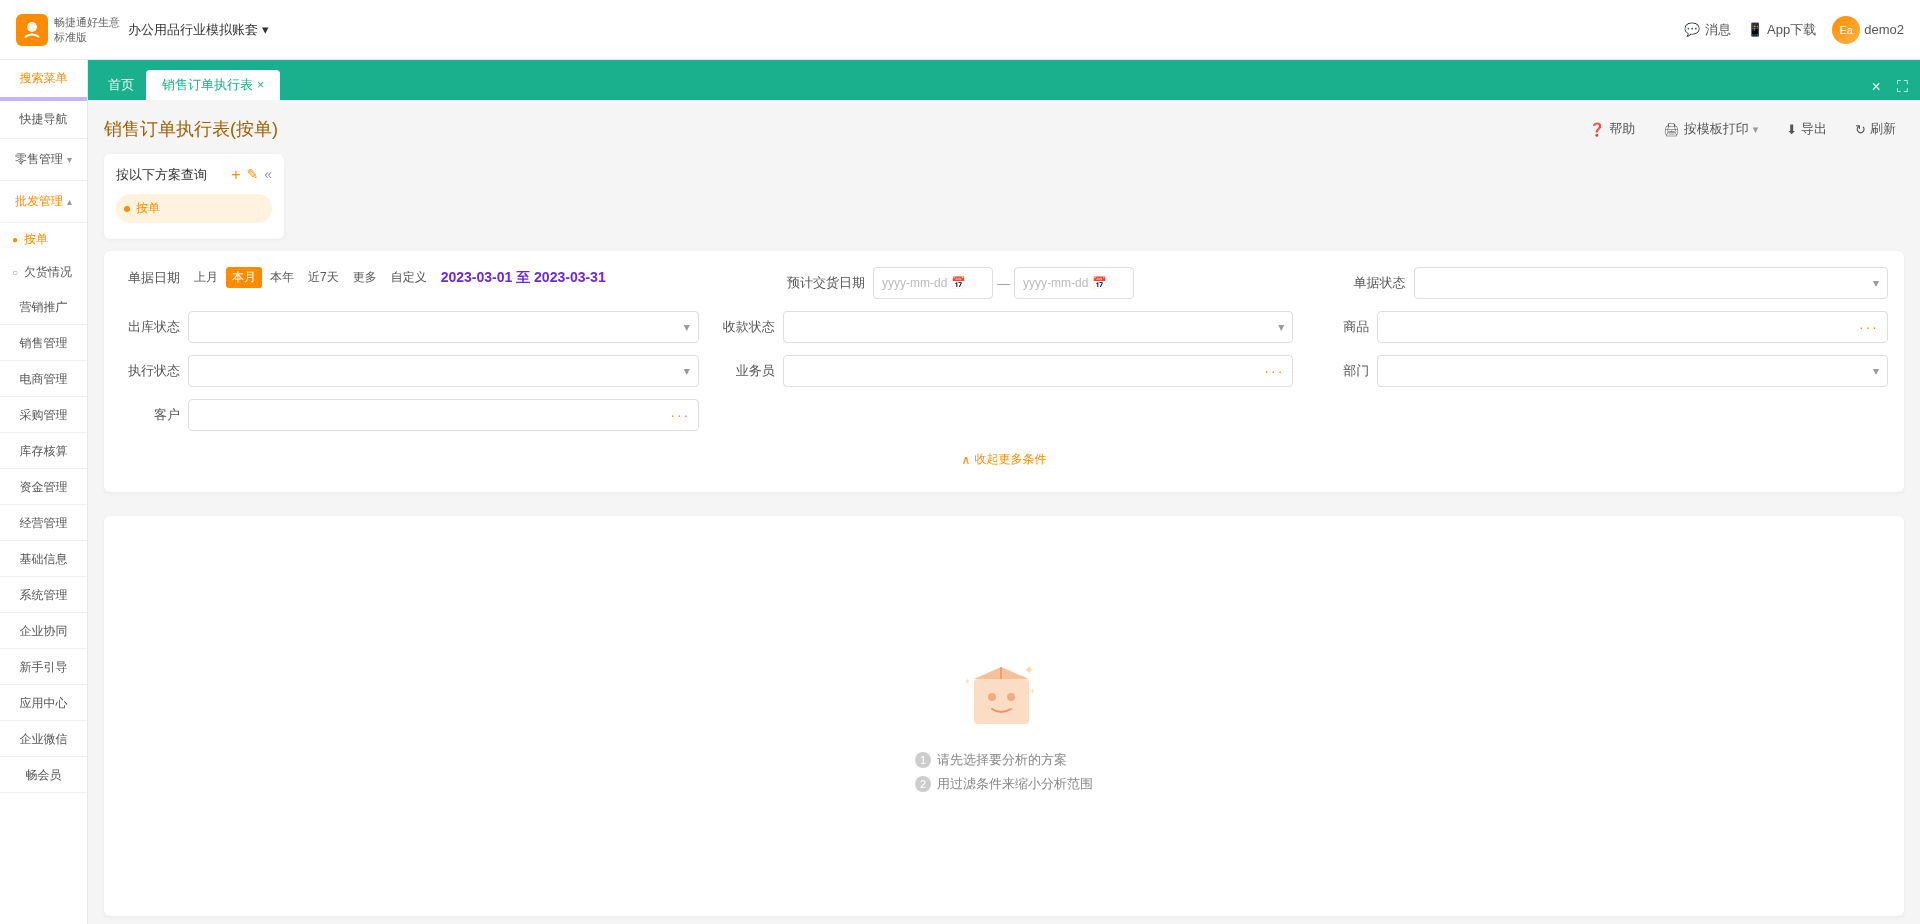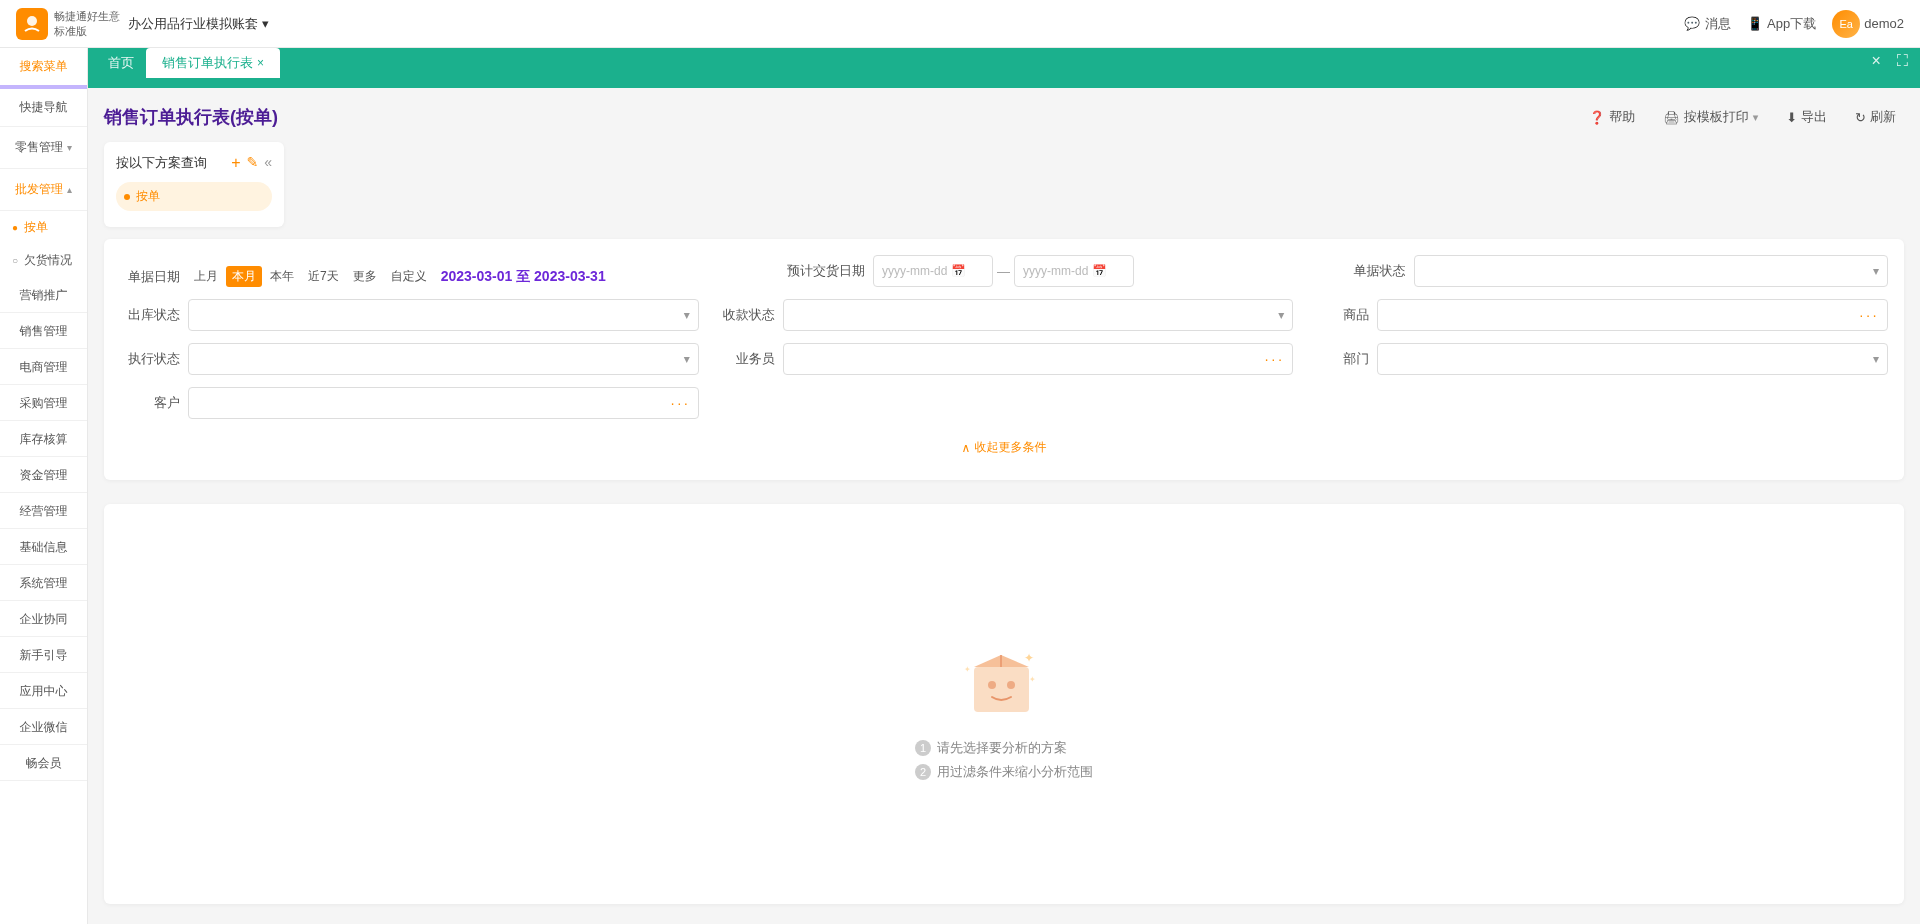--- a/index.html
+++ b/index.html
@@ -1,20 +1,20 @@
 <!DOCTYPE html>
 <html><head>
   <meta charset="utf-8">
   <style>
     * { box-sizing: border-box; margin: 0; padding: 0; font-family: 'Microsoft YaHei', Arial, sans-serif; }
     body { background: #f5f5f5; display: flex; flex-direction: column; height: 924px; overflow: hidden; }
 
     
     .top-header {
-      height: 48px;
+      height: 60px;
       background: #fff;
       display: flex;
       align-items: center;
       justify-content: space-between;
       padding: 0 16px;
       border-bottom: 1px solid #e8e8e8;
       z-index: 100;
     }
     .top-header-left {
       display: flex;
@@ -148,21 +148,21 @@
       display: flex;
       flex-direction: column;
       overflow: hidden;
     }
 
     
     .tab-bar {
       height: 40px;
       background: #1bb08d;
       display: flex;
-      align-items: flex-start;
+      align-items: flex-end;
       padding: 0 8px;
     }
     .tab-item {
       padding: 6px 16px;
       font-size: 13px;
       color: rgba(255,255,255,0.85);
       cursor: pointer;
       border-radius: 4px 4px 0 0;
       display: flex;
       align-items: center;
@@ -208,22 +208,22 @@
 
     
     .page-title-bar {
       display: flex;
       align-items: center;
       justify-content: space-between;
       margin-bottom: 12px;
     }
     .page-title {
       font-size: 18px;
-      font-weight: 700;
-      color: #4c1d95;
+      font-weight: 400;
+      color: #a16207;
     }
     .page-title-actions {
       display: flex;
       align-items: center;
       gap: 12px;
     }
     .page-action-btn {
       display: flex;
       align-items: center;
       gap: 4px;
@@ -287,21 +287,21 @@
     .scheme-item .dot {
       width: 6px;
       height: 6px;
       border-radius: 50%;
       background: #ff8c00;
     }
 
     
     .filter-row {
       display: flex;
-      align-items: flex-end;
+      align-items: flex-start;
       gap: 16px;
       margin-bottom: 12px;
     }
     .filter-group {
       display: flex;
       align-items: center;
       gap: 8px;
       flex: 1;
     }
     .filter-label {

